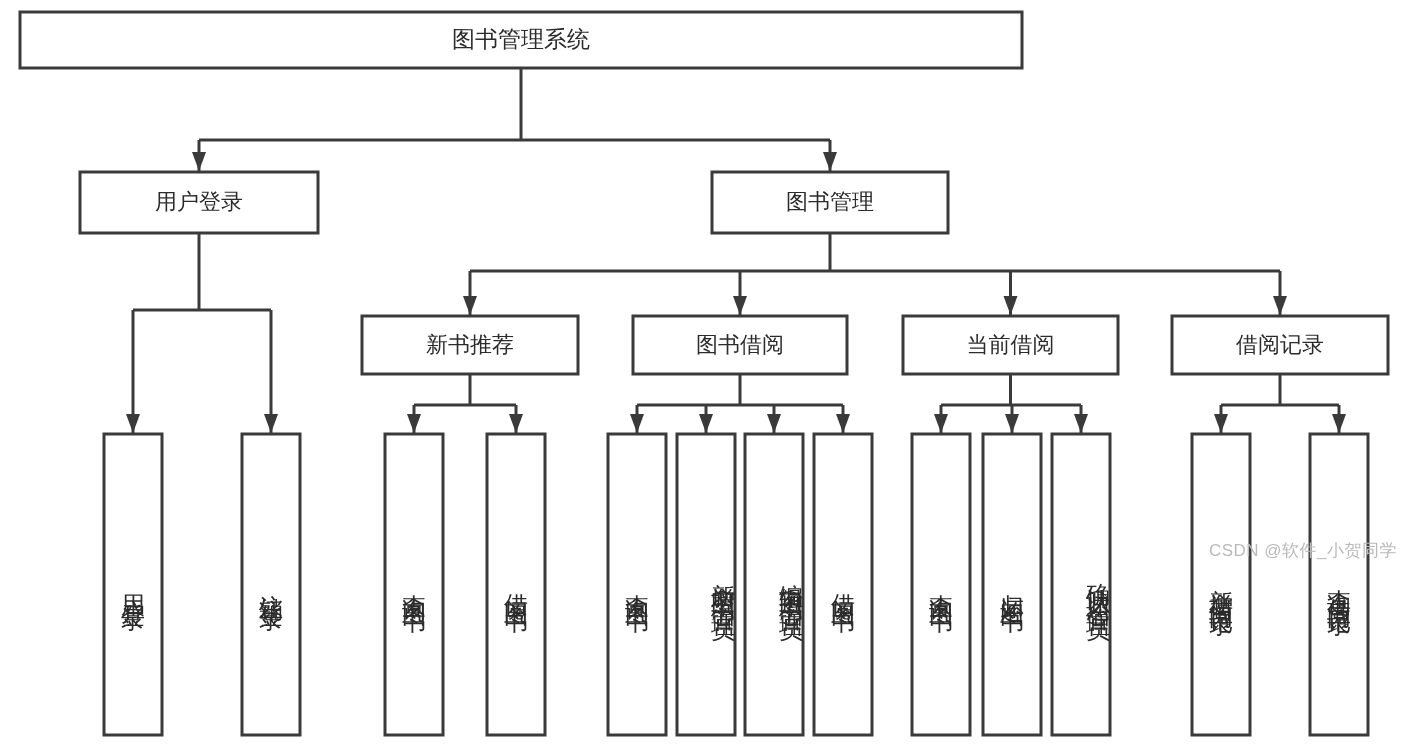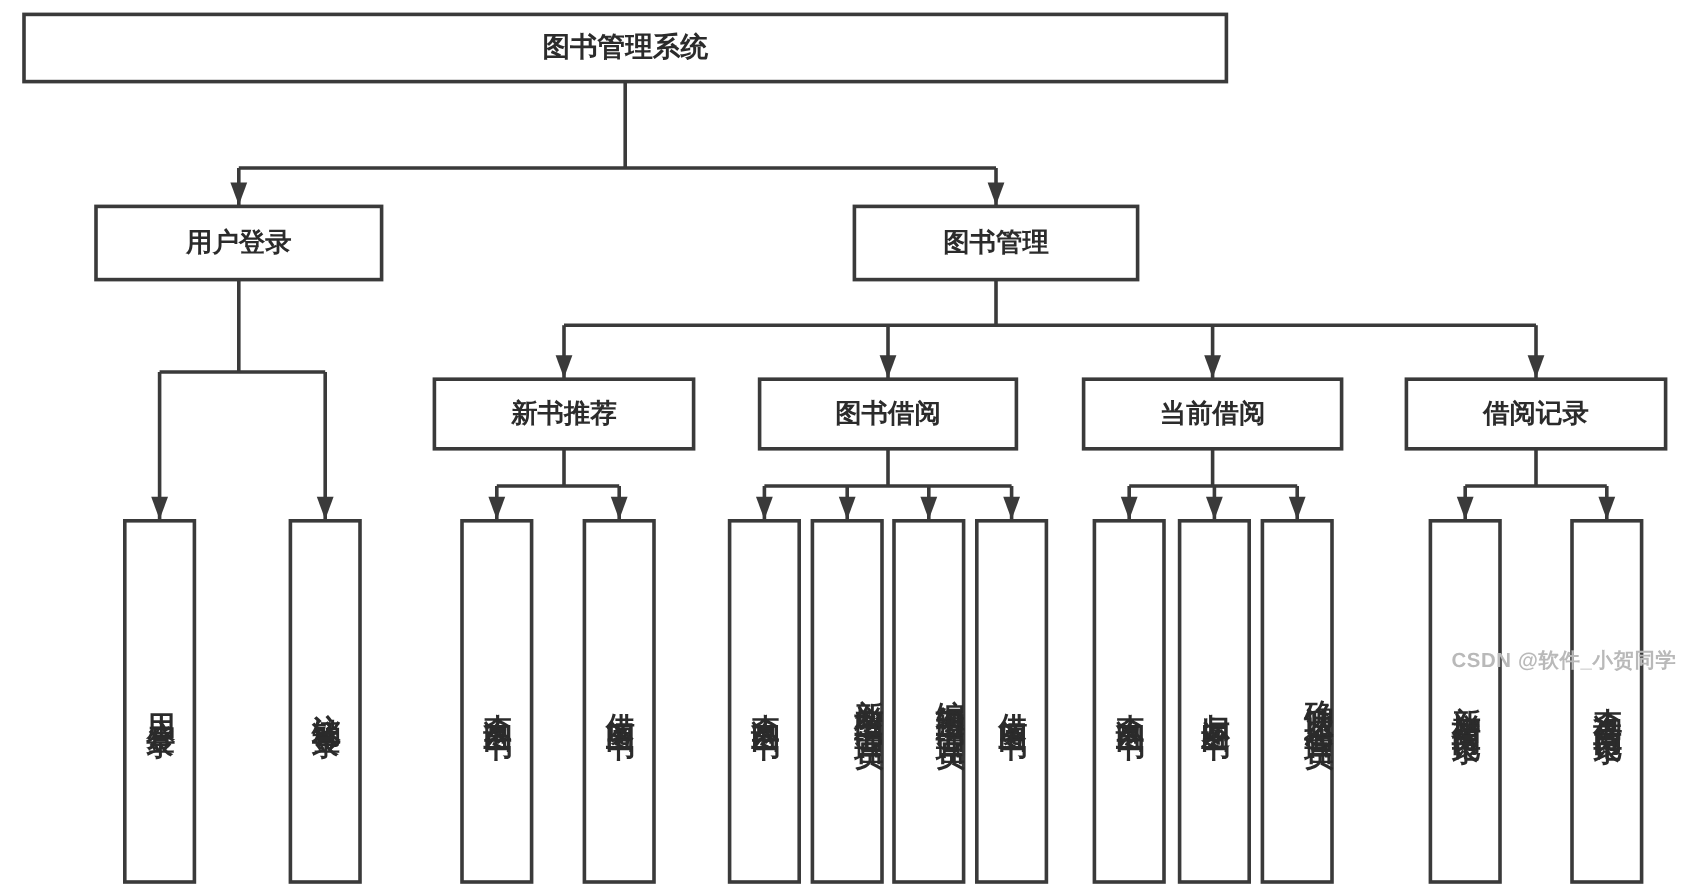--- a/index.html
+++ b/index.html
@@ -11,21 +11,20 @@
     width: 1405px;
     height: 747px;
     font-family: "Liberation Sans", "DejaVu Sans", sans-serif;
     overflow: hidden;
     position: relative;
   }
   #diagram-root {
     position: relative;
     width: 1405px;
     height: 566px;
-    font-weight: bold;
   }
   svg.diagram {
     position: absolute;
     top: 0;
     left: 0;
     width: 1405px;
     height: 747px;
   }
   .node-box {
     fill: #ffffff;

